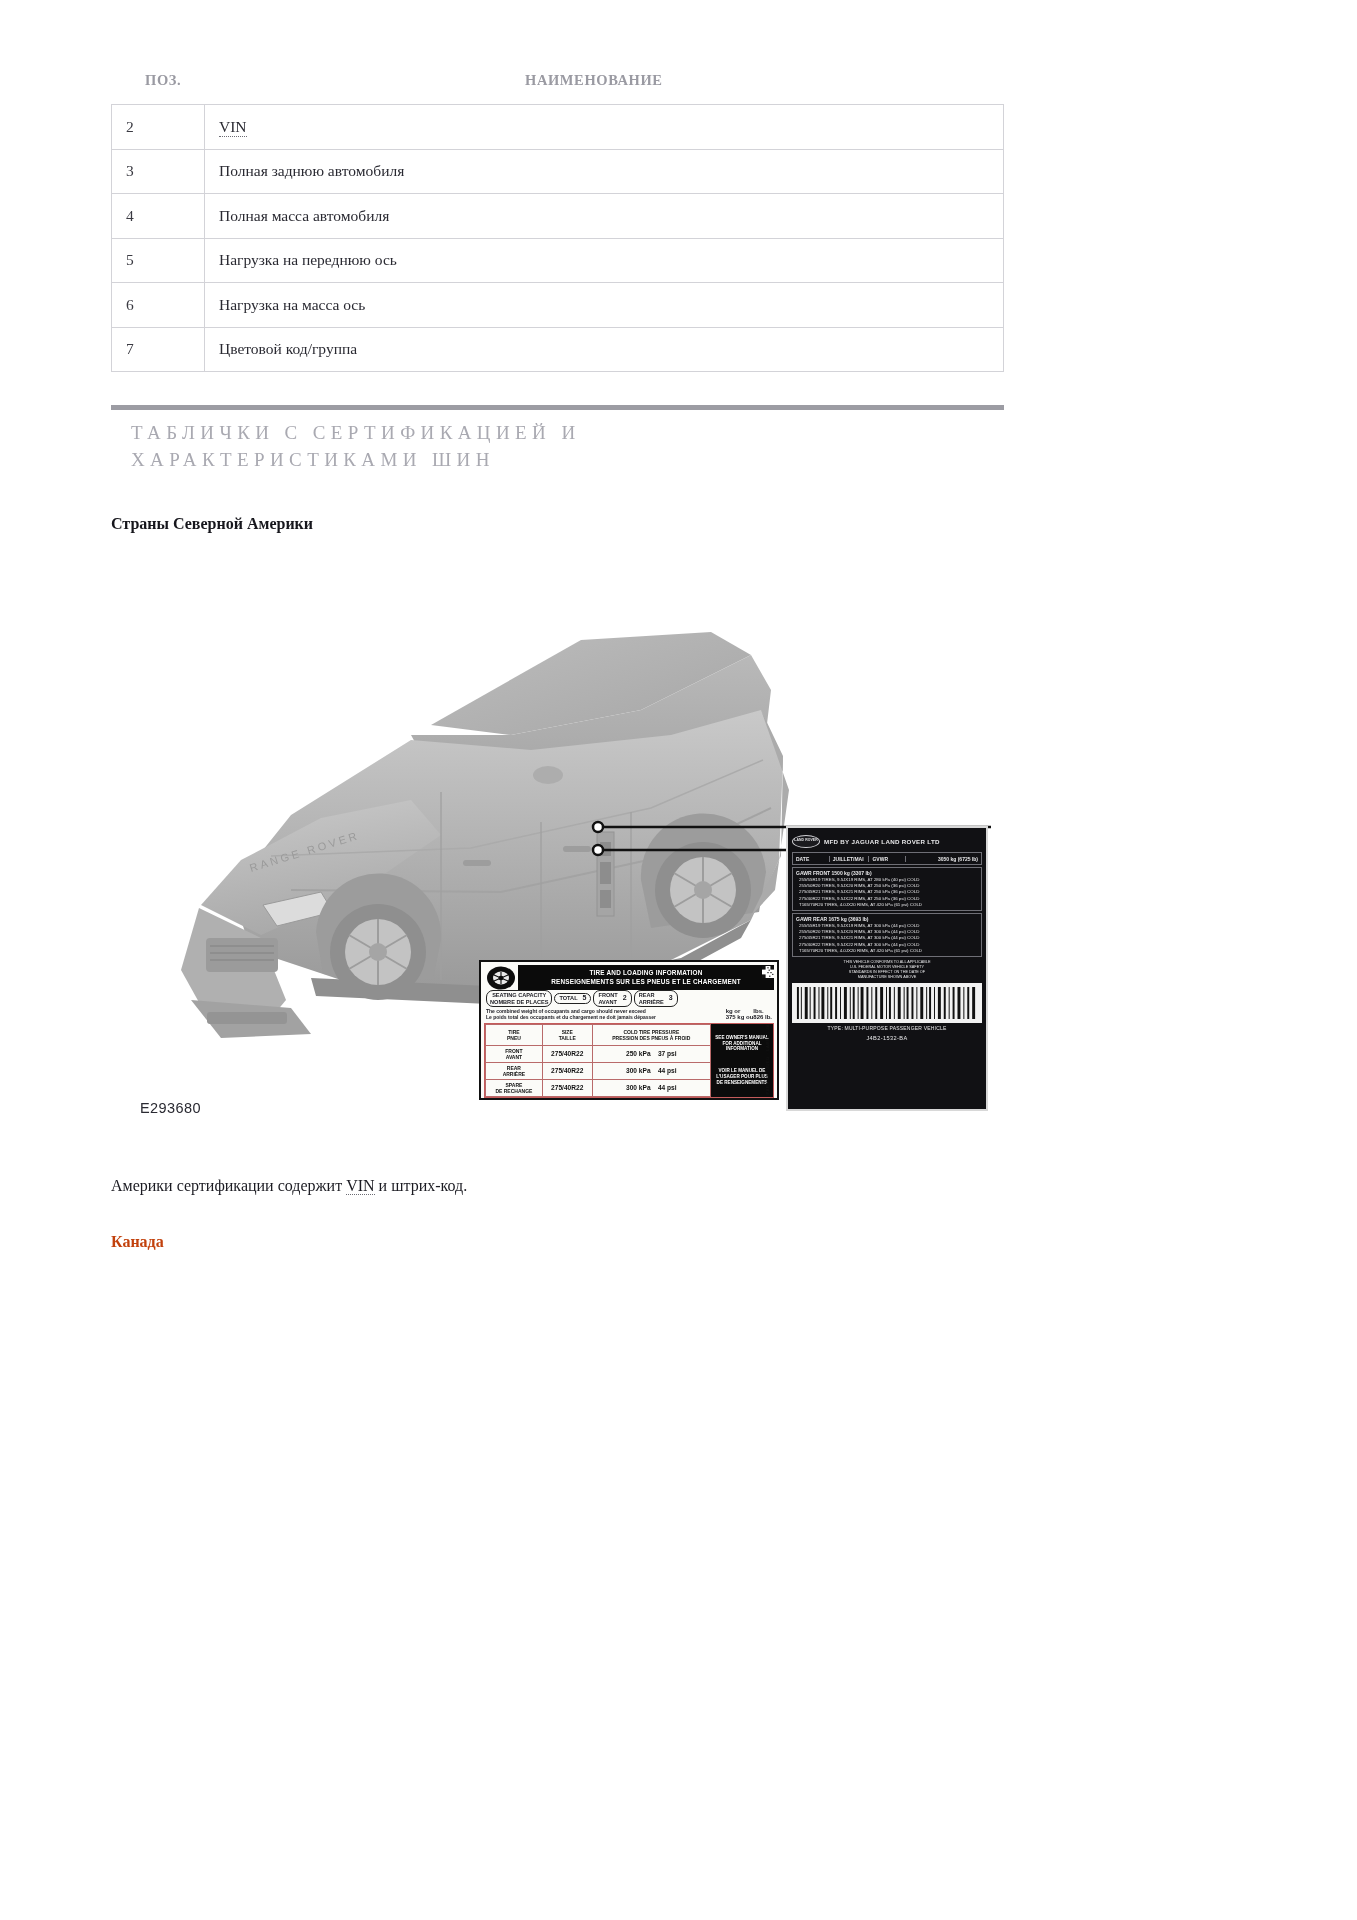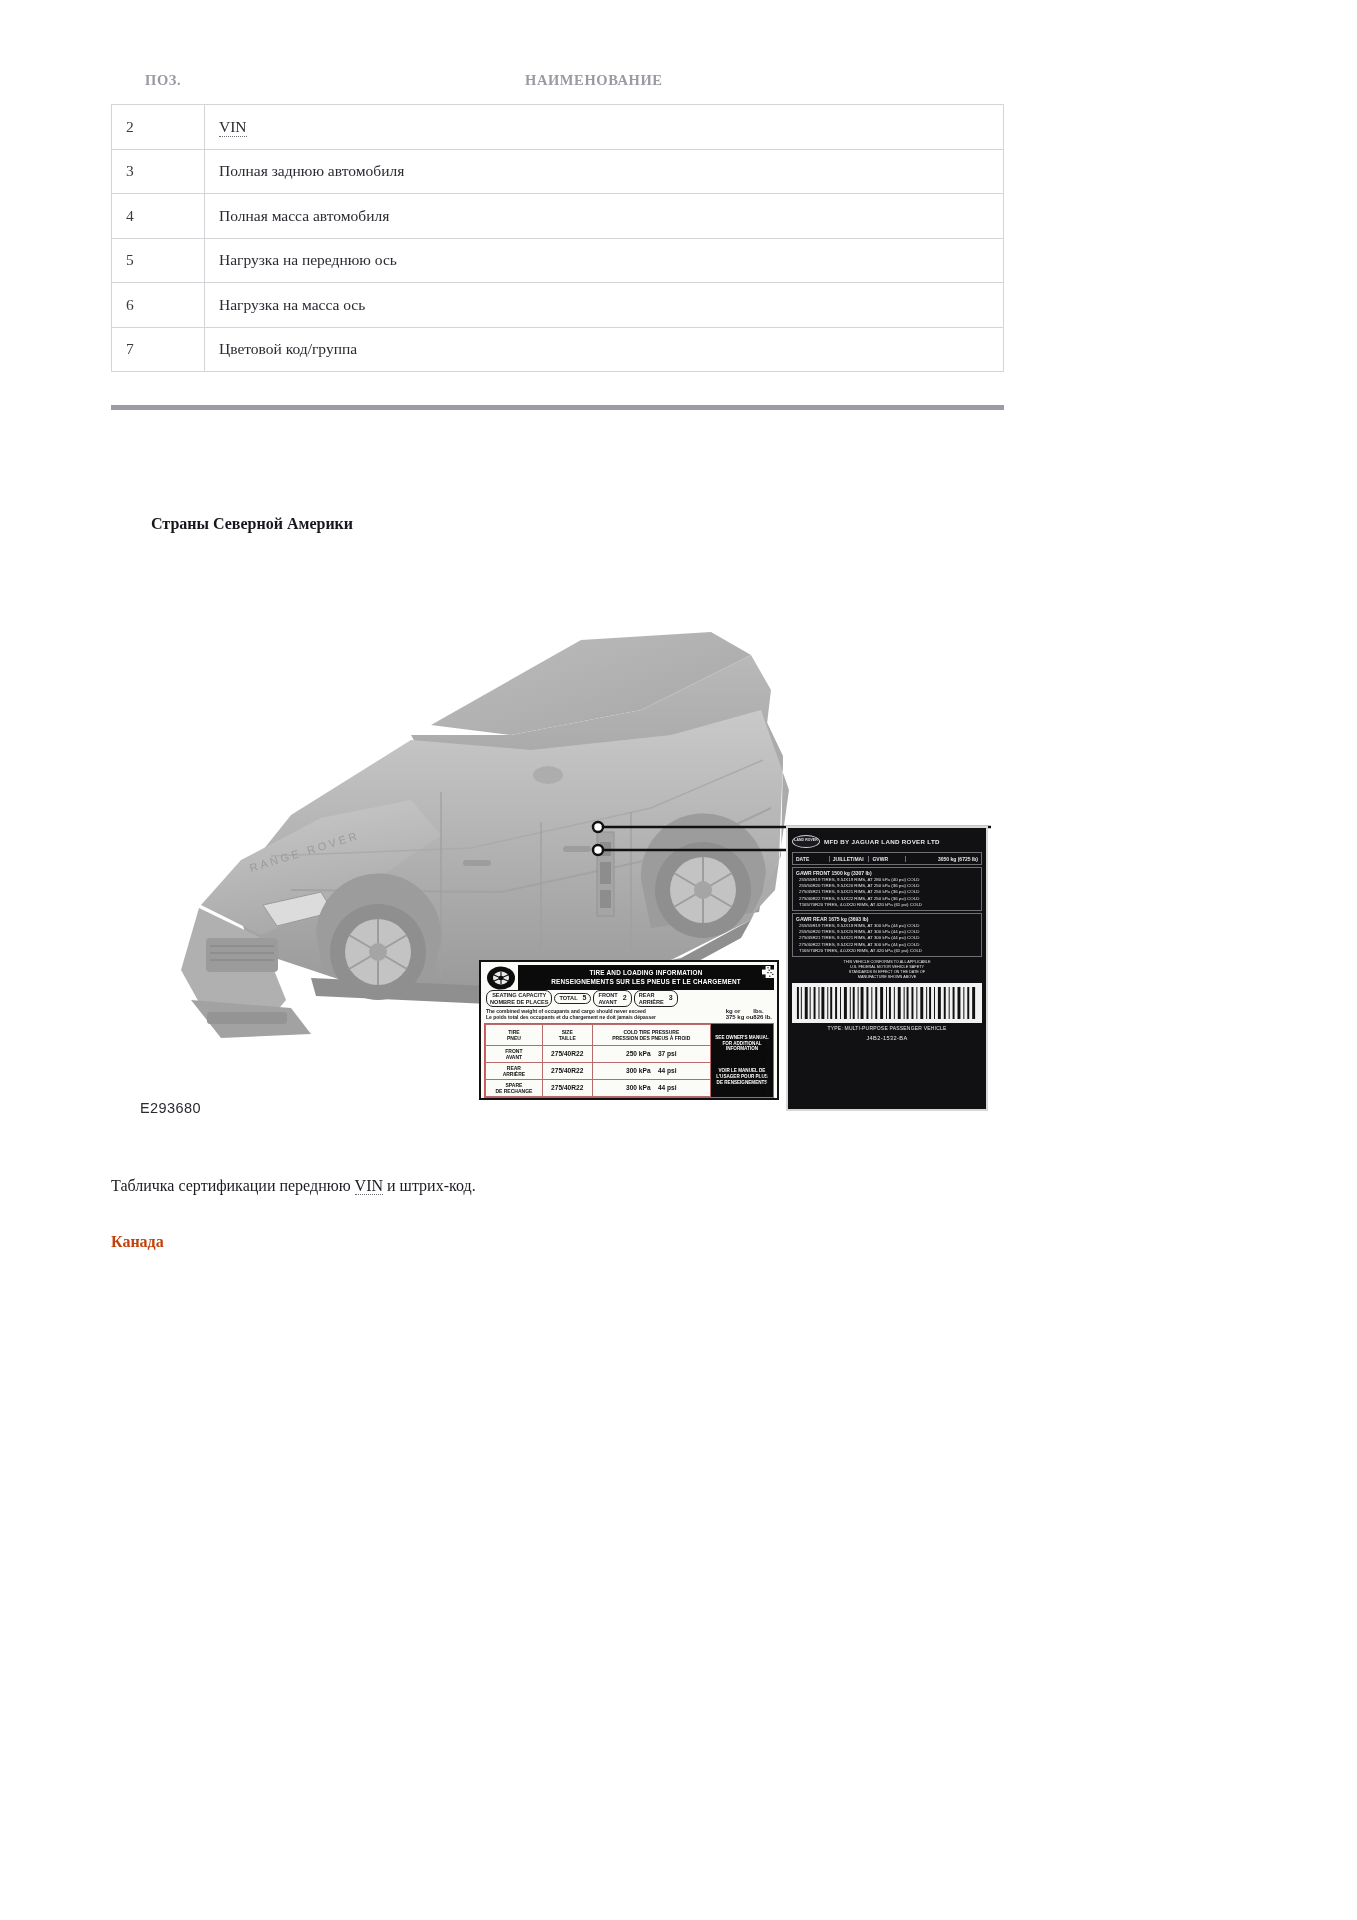--- a/index.html
+++ b/index.html
@@ -52,21 +52,21 @@
   .sec-title {
     position:absolute; left:131px; top:419px; width:760px;
     font-family:"Liberation Serif", serif;
     font-size:19px; color:#a9a9b1; letter-spacing:5.4px;
     line-height:27px; text-transform:uppercase;
   }
 
   .sub-head {
     position:absolute; left:111px; top:515px;
     font-family:"Liberation Serif", serif;
-    font-weight:700; font-size:16px; color:#16161c;margin-left:40px;
+    font-weight:700; font-size:16px; color:#16161c;
   }
 
   
   .figure { position:absolute; left:111px; top:560px; width:900px; height:580px; }
 
   .fig-caption {
     position:absolute; left:140px; top:1100px;
     font-family:"Liberation Sans", sans-serif;
     font-size:14.5px; color:#2a2a32; letter-spacing:.4px;
   }
@@ -212,20 +212,24 @@
         <td>Нагрузка на масса ось</td>
       </tr>
       <tr>
         <td class="num">7</td>
         <td>Цветовой код/группа</td>
       </tr>
     </tbody>
   </table>
 
   <div class="sec-rule"></div>
+  <div class="sec-title">
+    <div>ТАБЛИЧКИ С СЕРТИФИКАЦИЕЙ И</div>
+    <div>ХАРАКТЕРИСТИКАМИ ШИН</div>
+  </div>
 
   <div class="sub-head">Страны Северной Америки</div>
 
   <div class="figure">
     <svg width="900" height="580" viewBox="0 0 900 580">
       <defs>
         <linearGradient id="bodyG" x1="0" y1="0" x2="0" y2="1">
           <stop offset="0%" stop-color="#c9c9c9"></stop>
           <stop offset="45%" stop-color="#b4b4b4"></stop>
           <stop offset="100%" stop-color="#9a9a9a"></stop>
@@ -546,17 +550,17 @@
         </g>
       </svg>
     </div>
 
     <div class="cp-vin">TYPE: MULTI-PURPOSE PASSENGER VEHICLE</div>
     <div class="cp-part">J4B2-1532-BA</div>
   </div>
 
   <div class="fig-caption">E293680</div>
 
-  <div class="body-text"><span>Табличка сертификации переднюю </span><span class="dotted">VIN</span><span> и штрих-код.</span></div>
+  <div class="body-text"><span>Америки сертификации содержит </span><span class="dotted">VIN</span><span> и штрих-код.</span></div>
 
   <div class="sub-head2">Канада</div>
 
 </div>
 
 </body></html>

